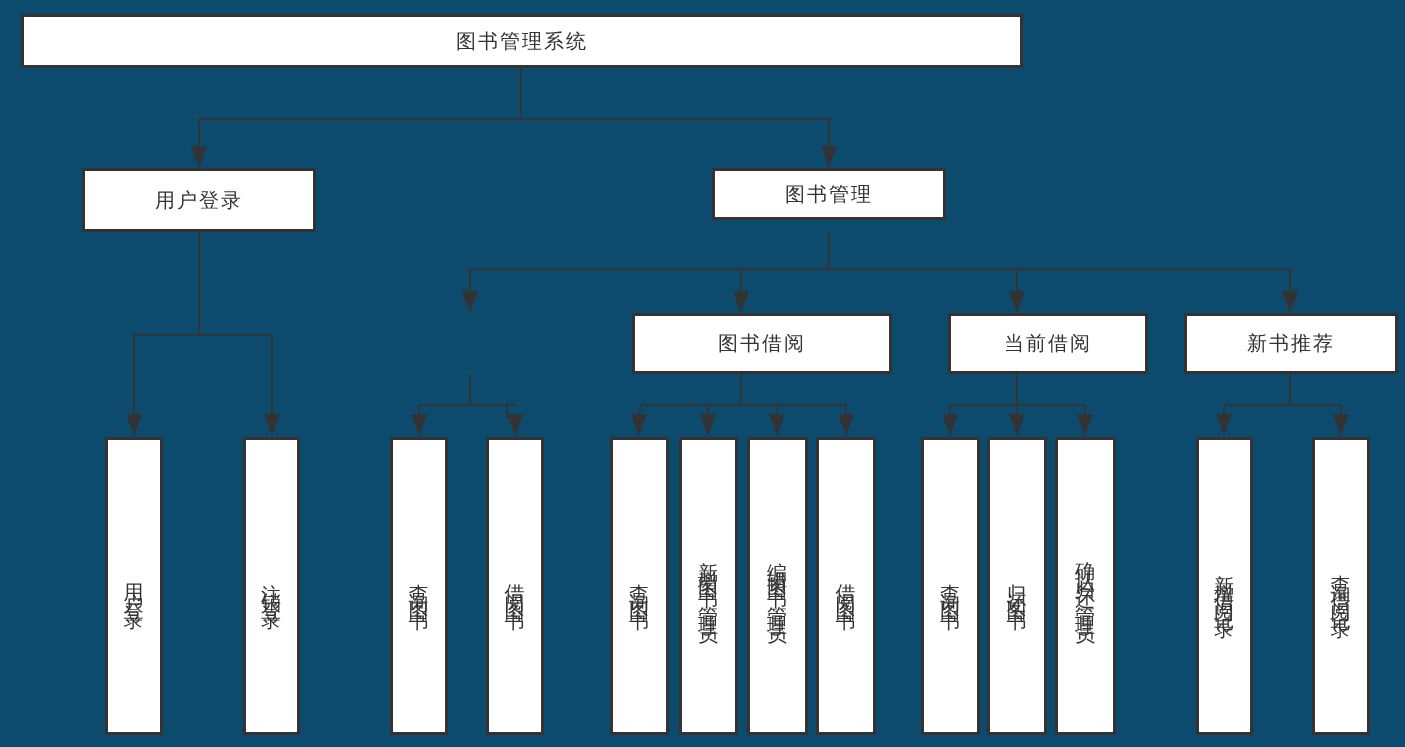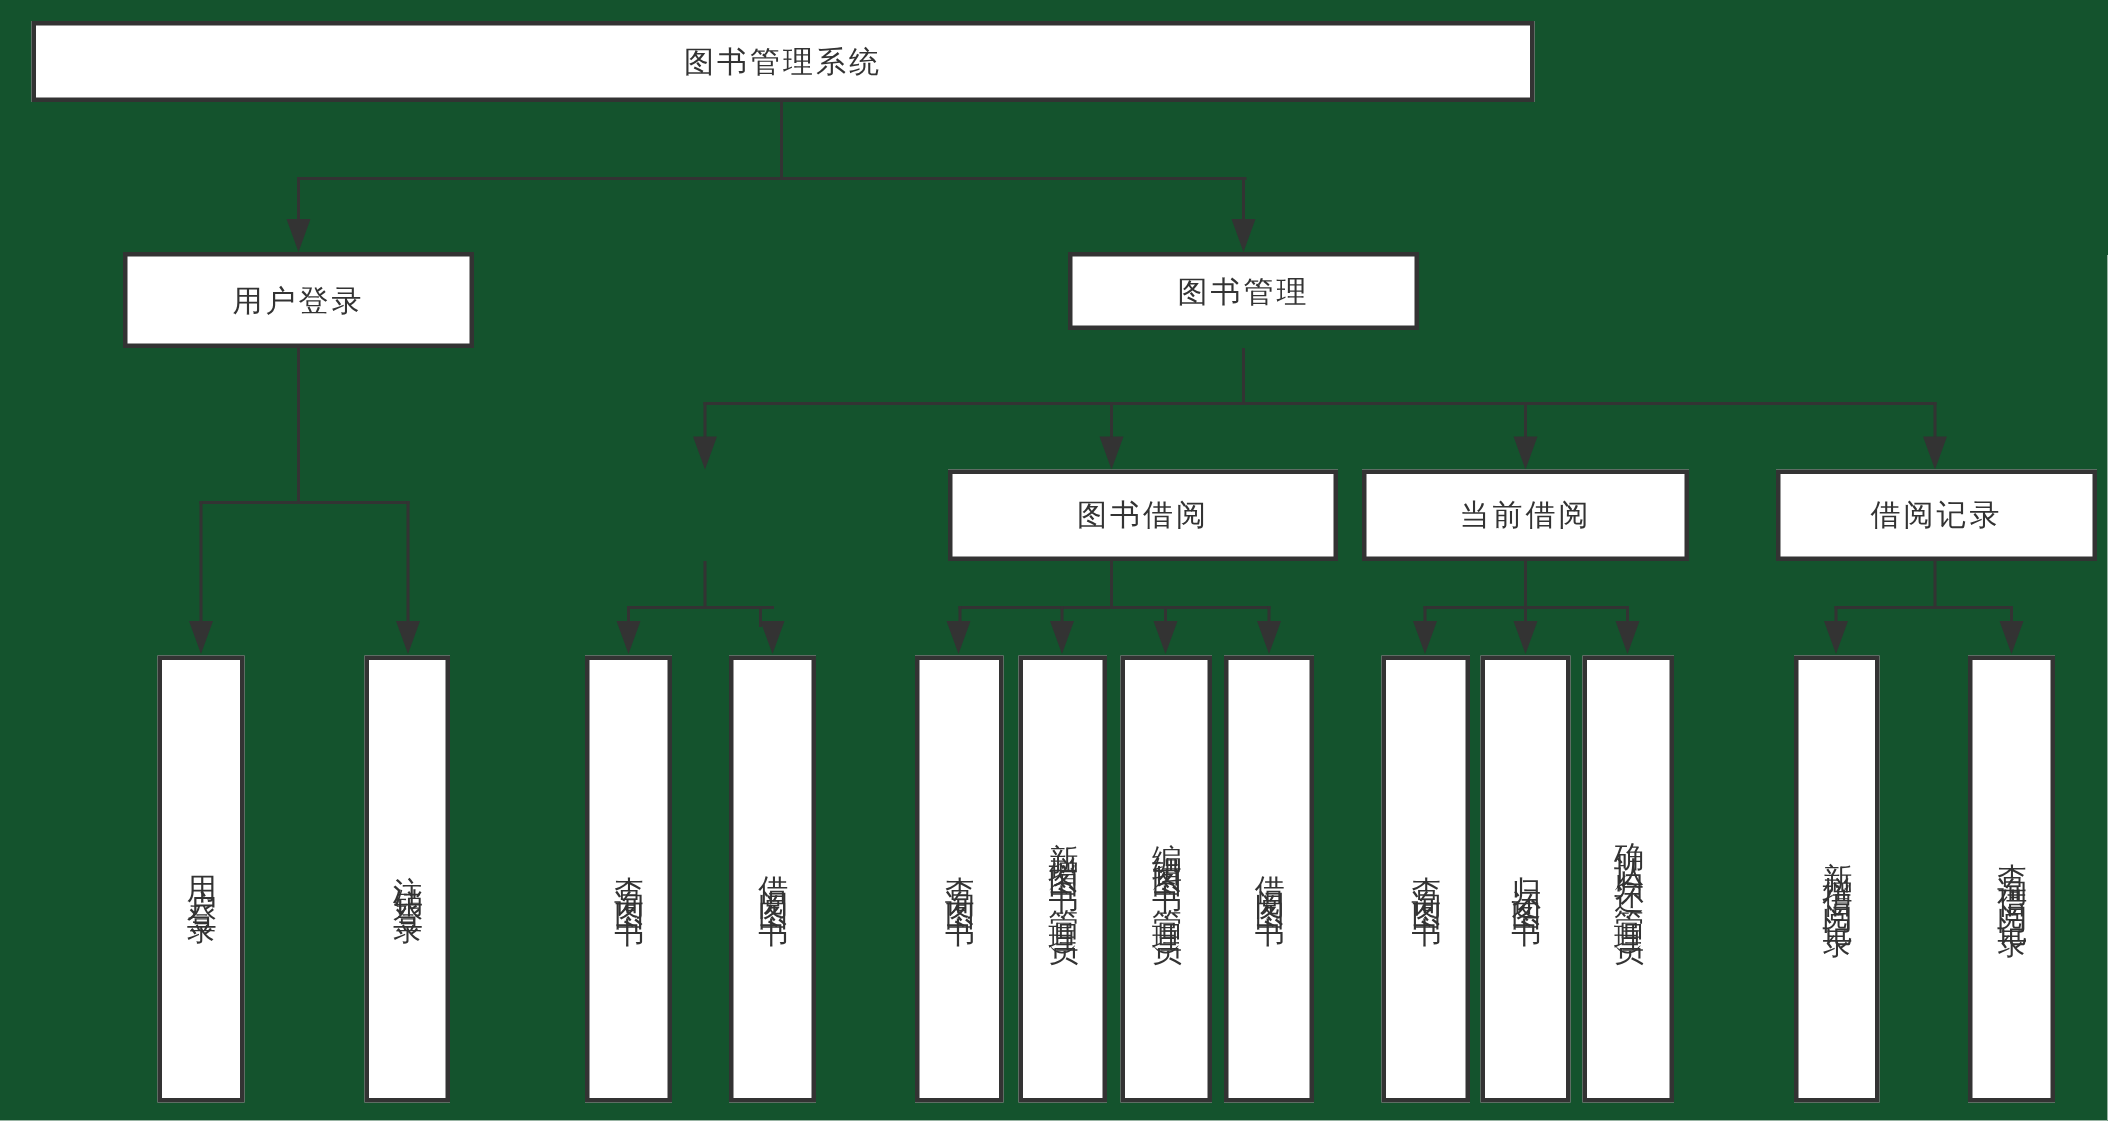--- a/index.html
+++ b/index.html
@@ -1,21 +1,21 @@
 <!DOCTYPE html>
 <html><head>
 <meta charset="utf-8">
 <style>
   * { margin: 0; padding: 0; box-sizing: border-box; }
   html, body { background: #ffffff; }
   .canvas {
     position: relative;
     width: 1405px;
     height: 747px;
-    background: #14532d;
+    background: #0c4a6e;
     overflow: hidden;
     font-family: "Liberation Sans", sans-serif;
   }
   .box {
     position: absolute;
     border: 3px solid #333333;
     background: #ffffff;
     display: flex;
     align-items: center;
     justify-content: center;
@@ -127,25 +127,25 @@
   <div class="box" style="left:82px;top:168px;width:234px;height:64px">
     <span class="lbl">用户登录</span>
   </div>
   <div class="box" style="left:712px;top:168px;width:234px;height:52px">
     <span class="lbl">图书管理</span>
   </div>
 
   <div class="box" style="left:632px;top:313px;width:260px;height:61px">
     <span class="lbl">图书借阅</span>
   </div>
-  <div class="box" style="left:908px;top:313px;width:218px;height:61px">
+  <div class="box" style="left:948px;top:313px;width:200px;height:61px">
     <span class="lbl">当前借阅</span>
   </div>
   <div class="box" style="left:1184px;top:313px;width:214px;height:61px">
-    <span class="lbl">借阅记录</span>
+    <span class="lbl">新书推荐</span>
   </div>
 
   <div class="box" style="left:105px;top:437px;width:58px;height:298px">
     <span class="vtext">用户登录</span>
   </div>
   <div class="box" style="left:243px;top:437px;width:57px;height:298px">
     <span class="vtext">注销登录</span>
   </div>
 
   <div class="box" style="left:390px;top:437px;width:58px;height:298px">

